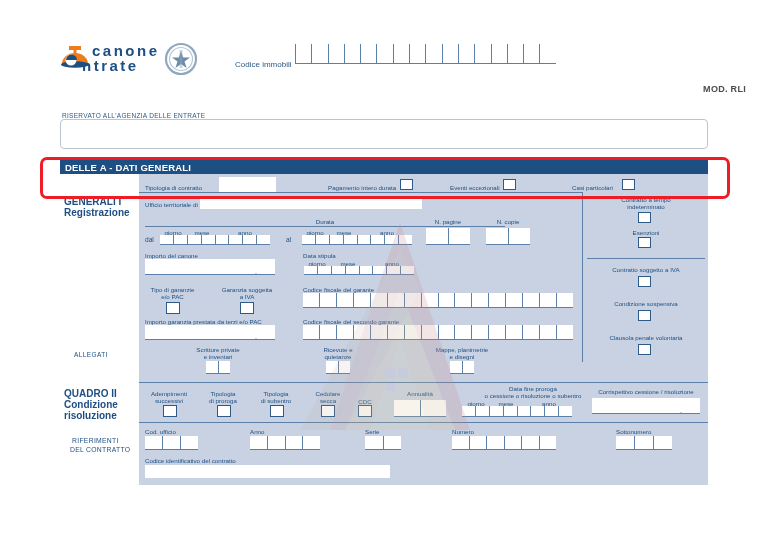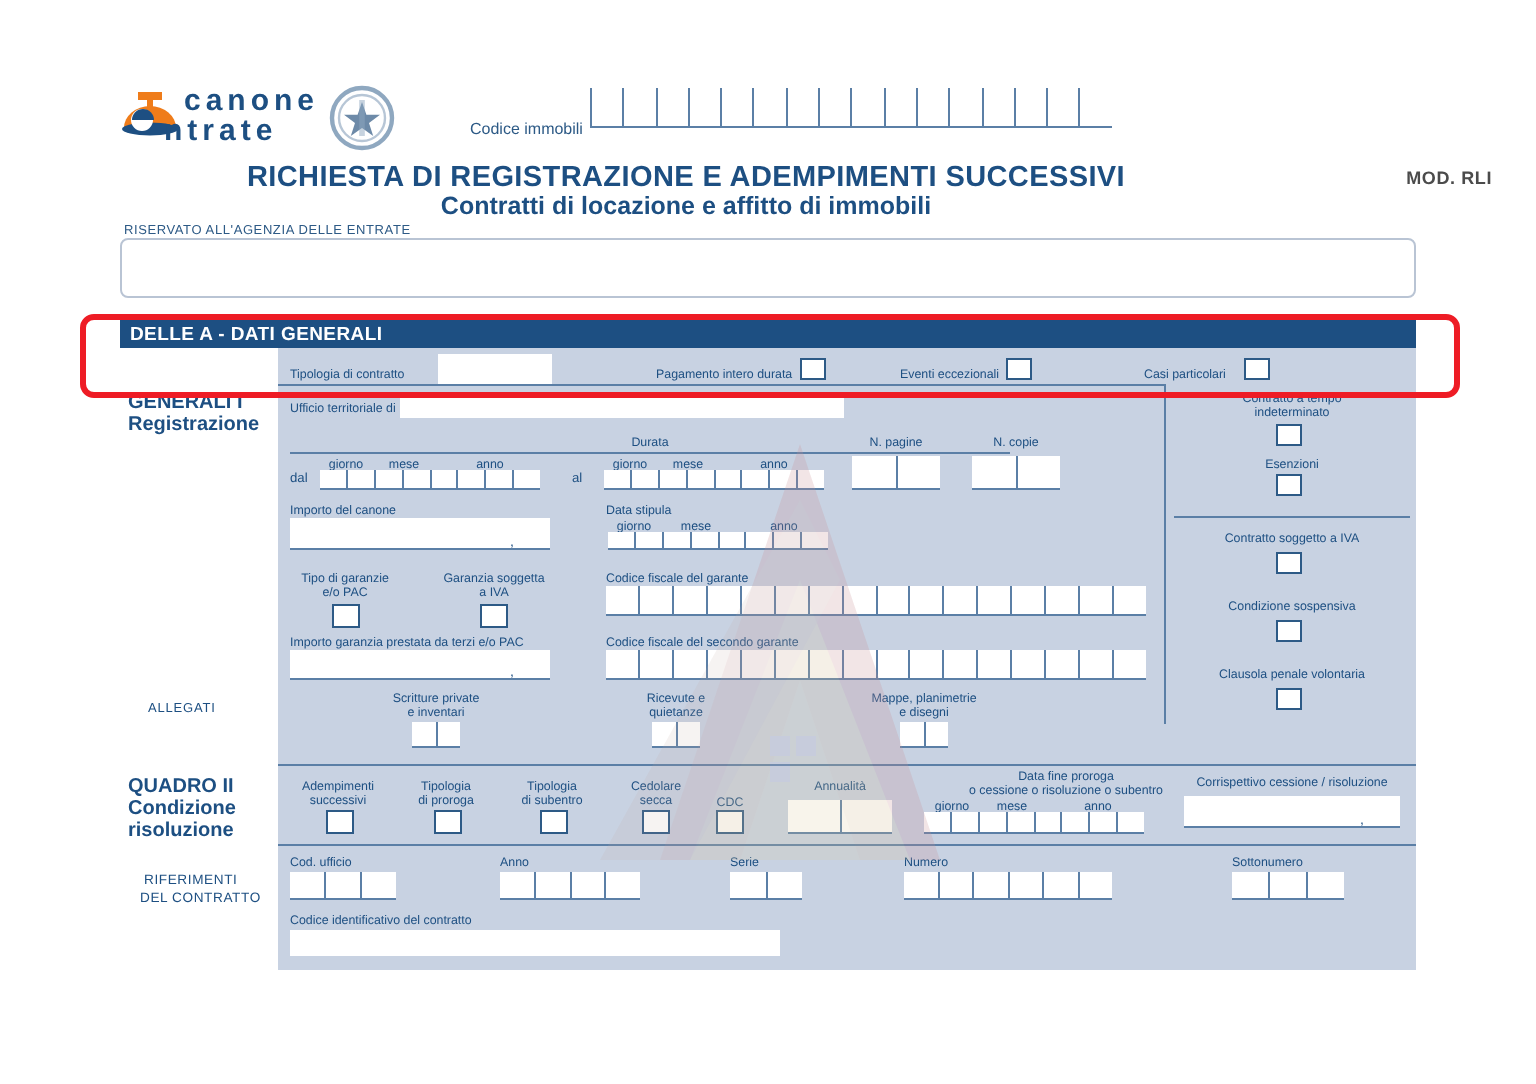--- a/index.html
+++ b/index.html
@@ -267,22 +267,20 @@
       <div class="cf-cell"></div>
       <div class="cf-cell"></div>
       <div class="cf-cell"></div>
       <div class="cf-cell"></div>
       <div class="cf-cell"></div>
       <div class="cf-cell"></div>
       <div class="cf-cell"></div>
       <div class="cf-cell"></div>
     </div>
 
-  <div class="title-main">RICHIESTA DI REGISTRAZIONE E ADEMPIMENTI SUCCESSIVI</div>
-  <div class="title-sub">Contratti di locazione e affitto di immobili</div>
   <div class="mod-rli">MOD. RLI</div>
 
   <div class="riservato-label">RISERVATO ALL'AGENZIA DELLE ENTRATE</div>
   <div class="riservato-box"></div>
 
   <div id="form-body">
 
     <div class="quadro-bar">DELLE A - DATI GENERALI</div>
 
     <div class="left-col"></div>

